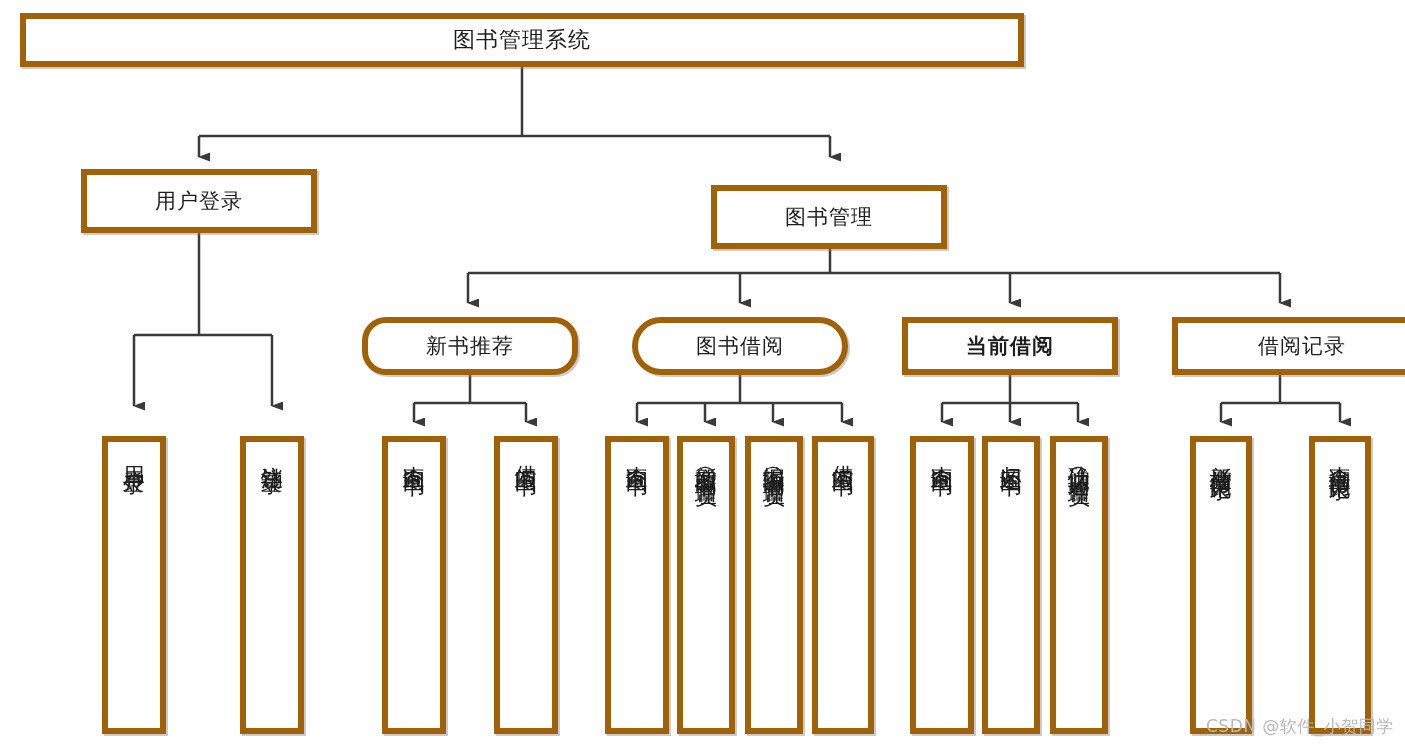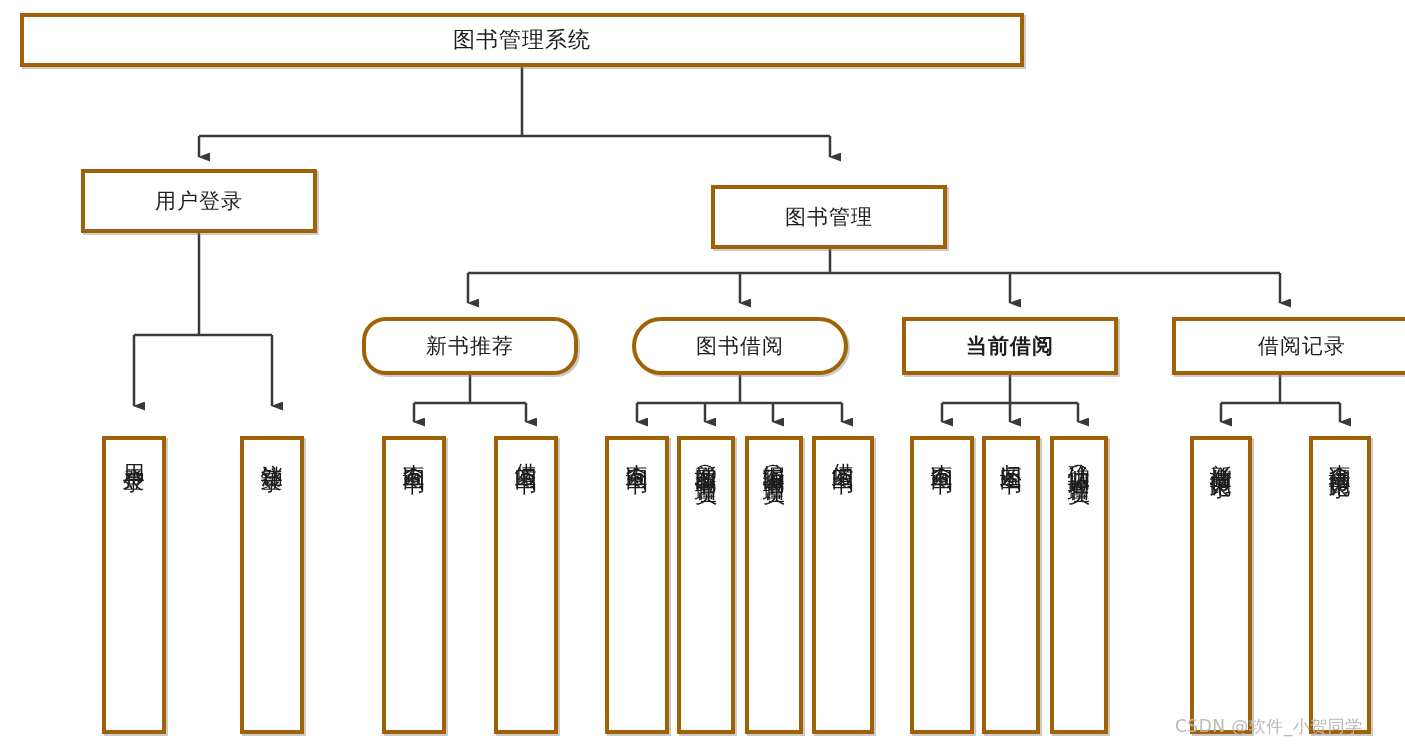--- a/index.html
+++ b/index.html
@@ -22,21 +22,21 @@
     left: 0;
     top: 0;
     width: 1405px;
     height: 747px;
     pointer-events: none;
   }
   .node {
     position: absolute;
     box-sizing: border-box;
     background: #ffffff;
-    border: 4px solid #a16207;
+    border: 6px solid #a16207;
     display: flex;
     align-items: center;
     justify-content: center;
     box-shadow: 2px 2px 0 rgba(140,140,140,0.45);
   }
   .node-label {
     color: #1d1d1d;
     letter-spacing: 1px;
     white-space: nowrap;
     line-height: 1.15;
@@ -180,15 +180,15 @@
     <span class="node-label">确认归还（管理员）</span>
   </div>
 
   <div class="node leaf" style="left:1190px; top:436px; width:62px; height:298px;">
     <span class="node-label">新增借阅记录</span>
   </div>
   <div class="node leaf" style="left:1309px; top:436px; width:62px; height:298px;">
     <span class="node-label">查询借阅记录</span>
   </div>
 
-  <div class="watermark" style="left:1157px; top:715px;padding-left:18px;">CSDN @软件_小贺同学</div>
+  <div class="watermark" style="left:1188px; top:715px;padding-left:18px;">CSDN @软件_小贺同学</div>
 
 </div>
 
 </body></html>

